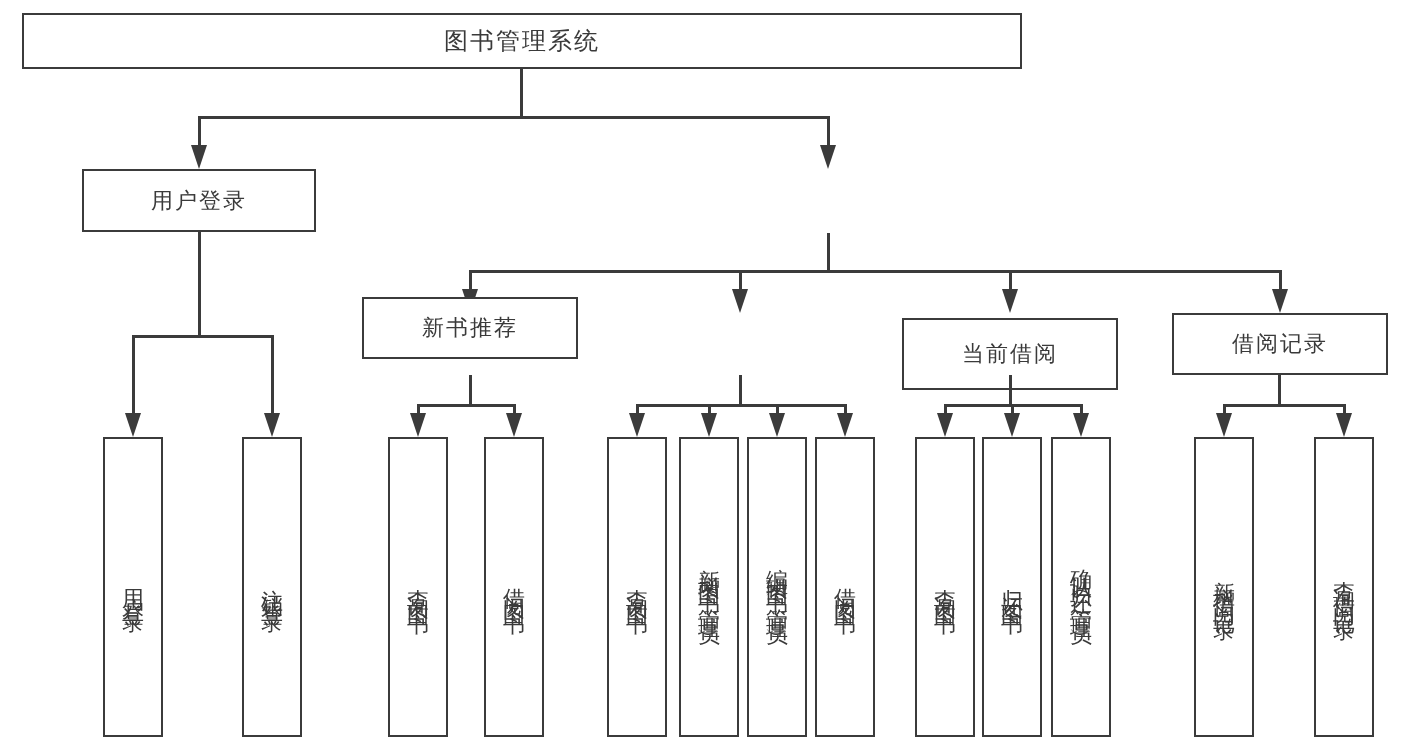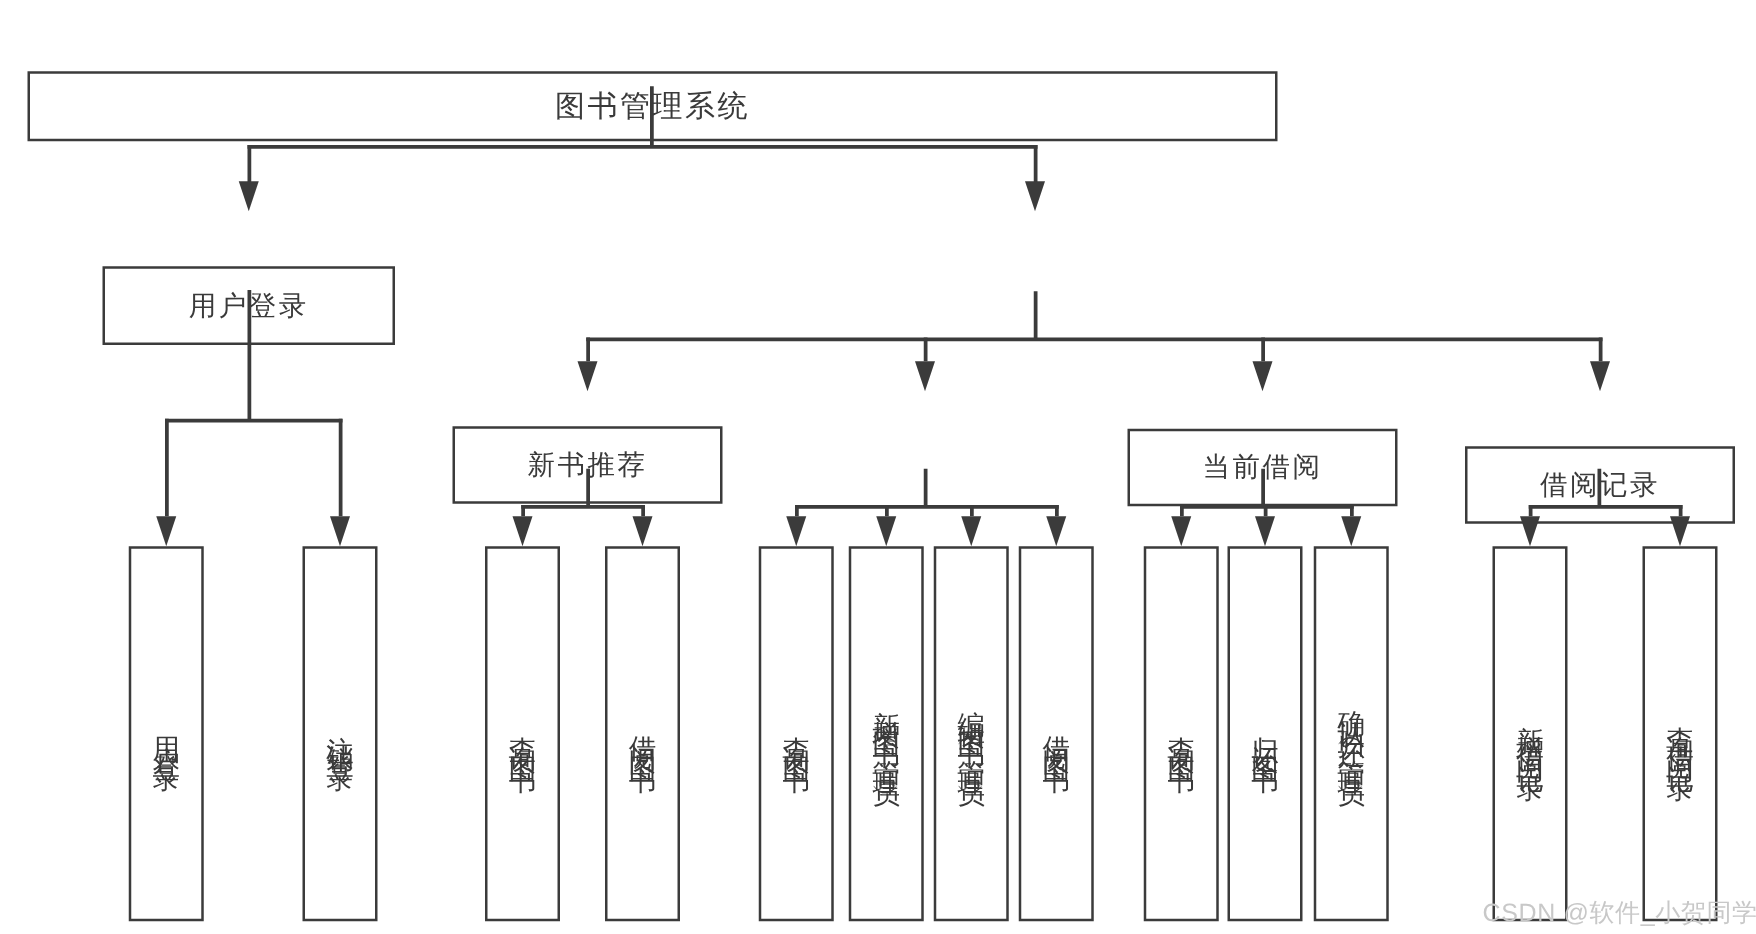--- a/index.html
+++ b/index.html
@@ -7,21 +7,21 @@
     position:relative; width:1405px; height:747px;
     background:#ffffff; overflow:hidden;
     font-family:"Liberation Sans","DejaVu Sans",sans-serif;
     color:#3a3a3a;
   }
   
   .bx {
     position:absolute; box-sizing:border-box;
     border:2.5px solid #3b3b3b; background:#ffffff;
     display:flex; align-items:center; justify-content:center;
-    font-size:22px; letter-spacing:2px; color:#3a3a3a;margin-top:44px;
+    font-size:22px; letter-spacing:2px; color:#3a3a3a;
   }
   .bx.title { font-size:24px; }
   
   .vbx {
     position:absolute; box-sizing:border-box;
     border:2.5px solid #3b3b3b; background:#ffffff;
     display:flex; align-items:center; justify-content:center;
   }
   .vbx .vtxt {
     display:block;
@@ -79,21 +79,21 @@
   <div class="vl" style="left:738.5px;top:270px;height:19px;"></div>
   <div class="ah" style="left:732px;top:289px;"></div>
   <div class="vl" style="left:1008.5px;top:270px;height:19px;"></div>
   <div class="ah" style="left:1002px;top:289px;"></div>
   <div class="vl" style="left:1278.5px;top:270px;height:19px;"></div>
   <div class="ah" style="left:1272px;top:289px;"></div>
 
   <div class="bx" style="left:362px;top:297px;width:216px;height:62px;">
     <span>新书推荐</span>
   </div>
-  <div class="bx" style="left:902px;top:299px;width:216px;height:62px;">
+  <div class="bx" style="left:902px;top:318px;width:216px;height:72px;">
     <span>当前借阅</span>
   </div>
   <div class="bx" style="left:1172px;top:313px;width:216px;height:62px;">
     <span>借阅记录</span>
   </div>
 
   <div class="vl" style="left:468.5px;top:375px;height:30px;"></div>
   <div class="vl" style="left:738.5px;top:375px;height:30px;"></div>
   <div class="vl" style="left:1008.5px;top:375px;height:30px;"></div>
   <div class="vl" style="left:1277.5px;top:375px;height:30px;"></div>
@@ -166,15 +166,14 @@
     <span class="vtxt">确认归还（管理员）</span>
   </div>
 
   <div class="vbx" style="left:1194px;top:437px;width:60px;height:300px;">
     <span class="vtxt">新增借阅记录</span>
   </div>
   <div class="vbx" style="left:1314px;top:437px;width:60px;height:300px;">
     <span class="vtxt">查询借阅记录</span>
   </div>
 
-  <div class="wm">CSDN @软件_小贺同学</div>
 
 </div>
 
 </body></html>

